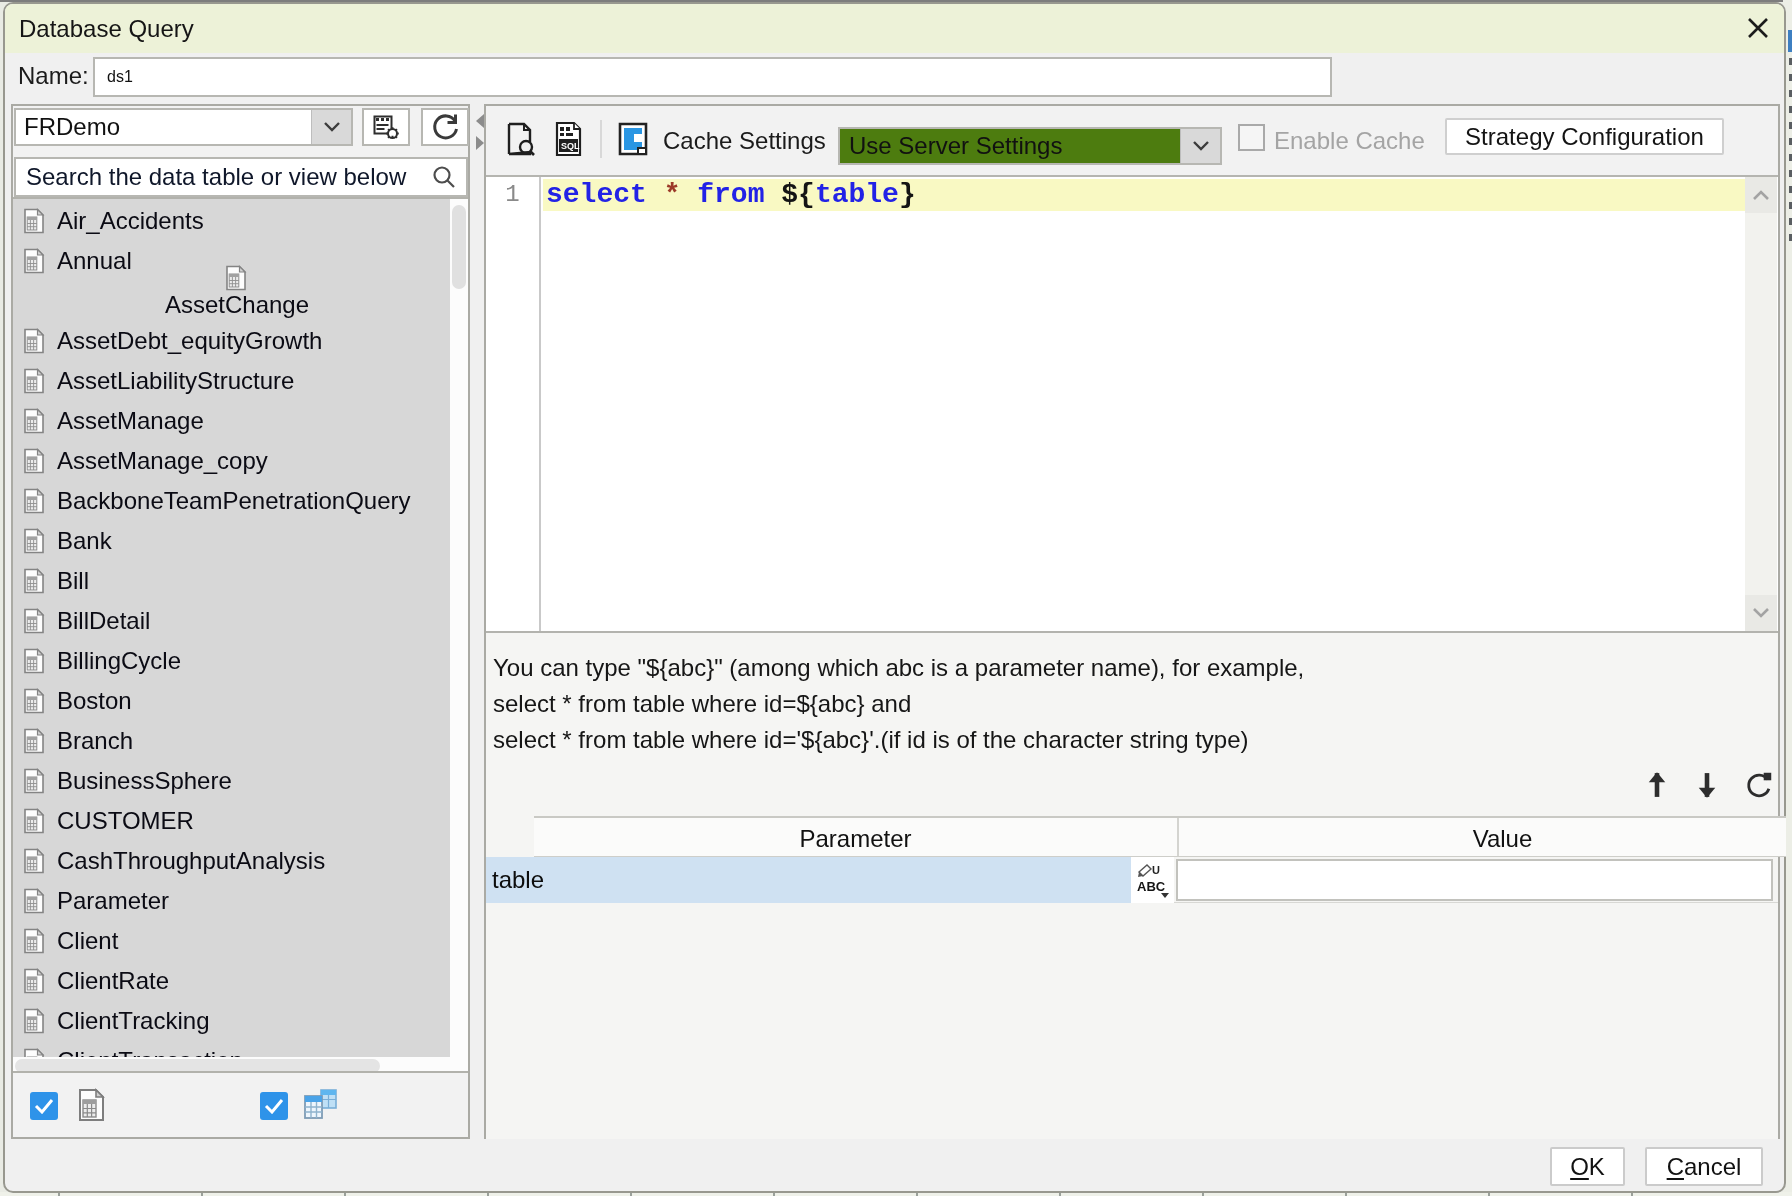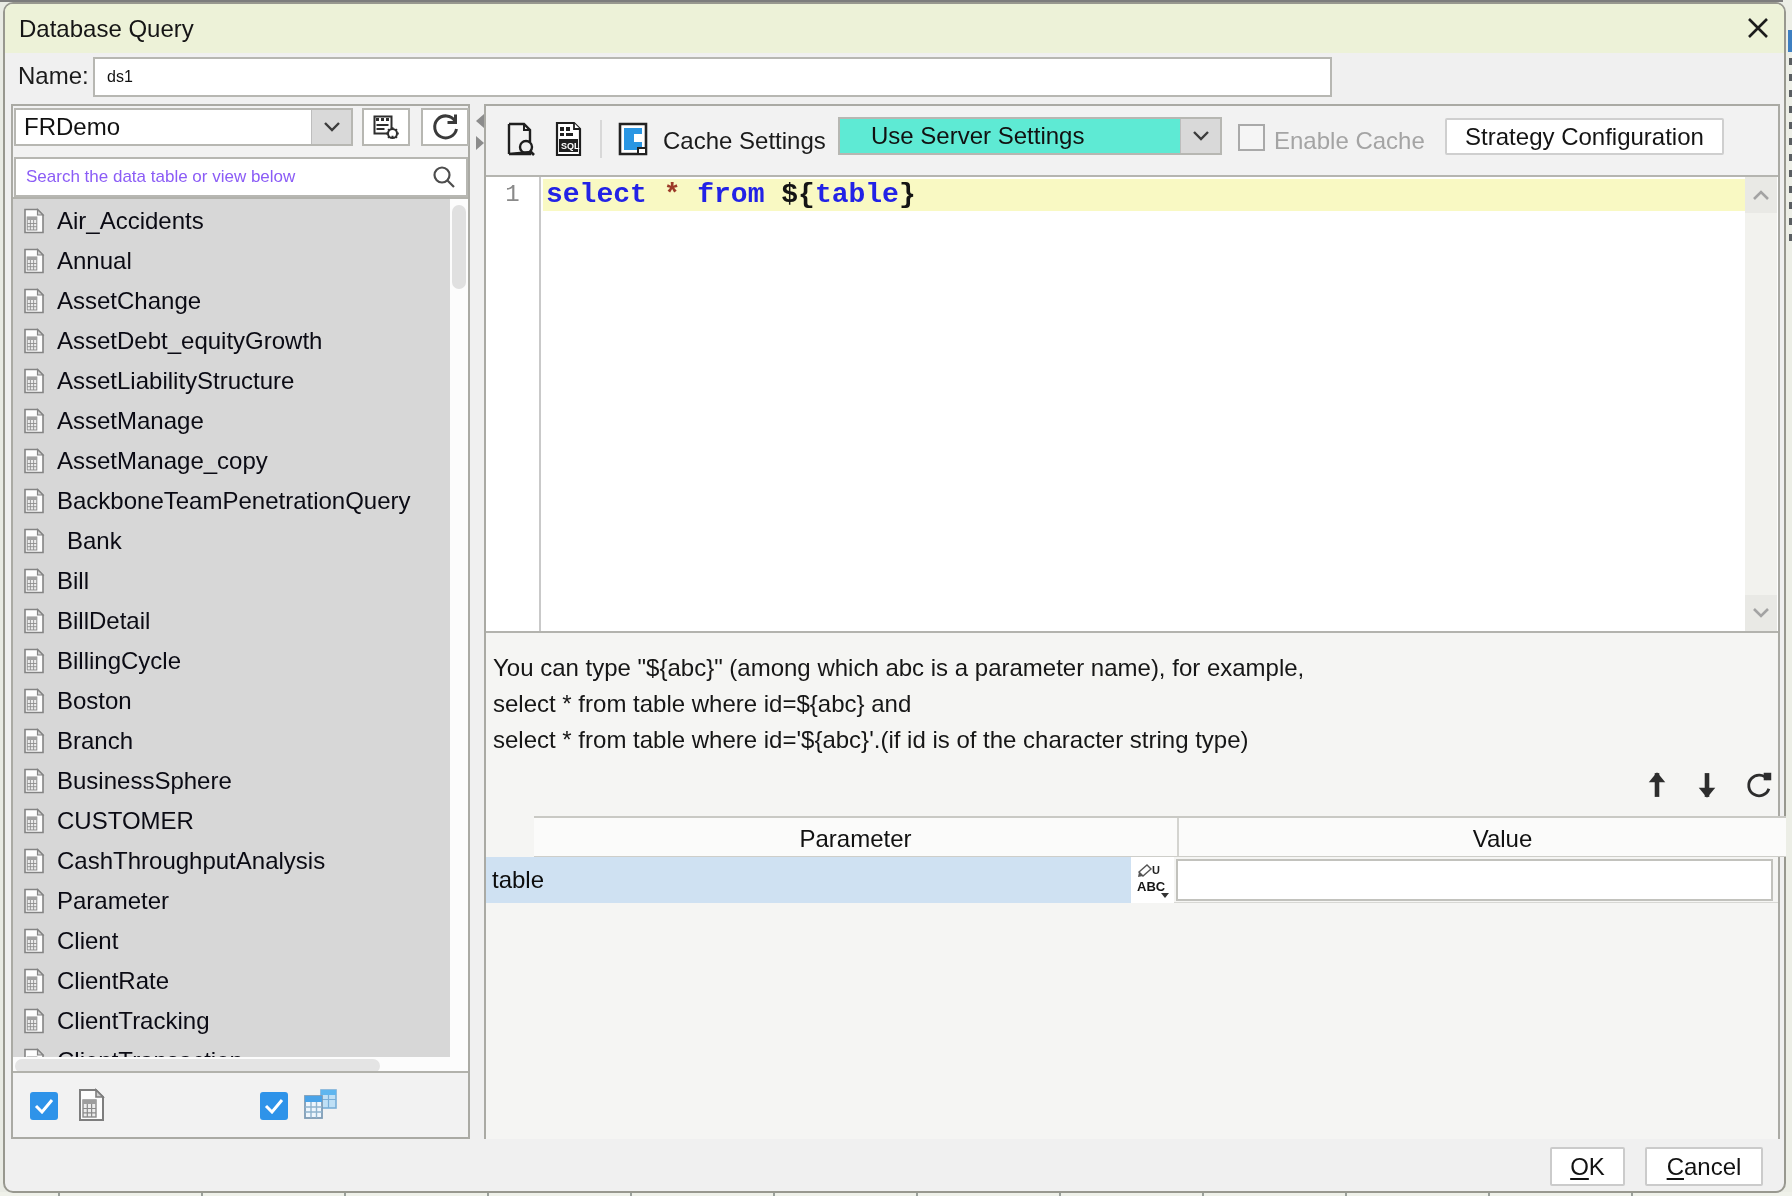--- a/index.html
+++ b/index.html
@@ -42,21 +42,21 @@
   #conn-combo { left:1px; top:2px; width:339px; height:38px; display:flex; }
   #conn-combo .txt { flex:1; font-size:24px; line-height:34px; padding-left:8px; color:#111;
                      white-space:nowrap; overflow:hidden; }
   .combo-arrow { width:40px; background:#d9d9d9; border-left:1px solid #bdbdbd; display:flex;
                  align-items:center; justify-content:center; }
   .icon-btn { display:flex; align-items:center; justify-content:center; }
   #conn-edit-btn    { left:349px; top:2px; width:48px; height:38px; }
   #conn-refresh-btn { left:408px; top:2px; width:48px; height:38px; }
 
   #search-box { left:1px; top:51px; width:454px; height:40px; display:flex; align-items:center; }
-  #search-box .ph { flex:1; font-size:17px; color:#8b5cf6; padding-left:10px; white-space:nowrap; overflow:hidden; }
+  #search-box .ph { flex:1; font-size:24px; color:#0f172a; padding-left:10px; white-space:nowrap; overflow:hidden; }
   #search-box .mag { width:44px; display:flex; align-items:center; justify-content:center; }
 
   #table-list { left:0; top:91px; width:455px; height:876px; border-top:2px solid #b2b2ac;
                 border-bottom:2px solid #b2b2ac; background:#fff; overflow:hidden; }
   #list-items { position:absolute; left:0; top:0; width:437px; height:858px; background:#d7d7d7; overflow:hidden; }
   .list-row { position:absolute; left:0; width:437px; height:40px; display:flex; align-items:center; }
   .list-row .ic { margin-left:9px; width:24px; height:26px; flex:none; }
   .list-row .nm { margin-left:11px; font-size:24px; color:#0b0b14; white-space:nowrap; }
   #vscroll { position:absolute; left:437px; top:0; width:18px; height:858px; background:#fcfcfc; }
   #vscroll .thumb { position:absolute; left:2px; top:6px; width:14px; height:84px; background:#e0e0e0; border-radius:7px; }
@@ -70,22 +70,22 @@
   #cb1-icon { left:61px; top:982px; width:34px; height:34px; }
   #cb2-icon { left:288px; top:982px; width:38px; height:34px; }
 
   
   #toolbar { left:0; top:0; width:1292px; height:71px; border-bottom:2px solid #b5b5b0; background:#f2f2f2; }
   #tb-preview { left:17px; top:13px; width:34px; height:40px; }
   #tb-sqlfile { left:66px; top:13px; width:34px; height:40px; }
   #tb-sep { left:114px; top:14px; width:2px; height:38px; background:#d8d8d8; }
   #tb-cache-icon { left:130px; top:13px; width:34px; height:40px; }
   #cache-label { left:177px; top:0; height:69px; line-height:69px; }
-  #cache-combo { left:352px; top:11px; width:384px; height:38px; display:flex; position:absolute;
-                 background:#5eead4; border:2px solid #b7b7b2;padding-left:22px; }
+  #cache-combo { left:352px; top:21px; width:384px; height:38px; display:flex; position:absolute;
+                 background:#4d7c0f; border:2px solid #b7b7b2; }
   #cache-combo .txt { flex:1; font-size:24px; line-height:34px; padding-left:9px; color:#111;
                       white-space:nowrap; overflow:hidden; }
   #enable-cb { left:752px; top:18px; width:27px; height:27px; background:#f5f5f5; border:2px solid #a9a9a9; }
   #enable-label { left:788px; top:0; height:69px; line-height:69px; font-size:24px; color:#a4a4a4; }
   #strategy-btn { left:959px; top:12px; width:279px; height:37px; background:#fff; border:2px solid #cfcfcf;
                   border-radius:2px; font-size:24px; color:#141414; display:flex; align-items:center;
                   justify-content:center; }
 
   #editor { left:0; top:71px; width:1292px; height:454px; background:#fff; }
   #gutter { position:absolute; left:0; top:0; width:55px; height:454px; background:#fff;
@@ -240,21 +240,21 @@
           <div class="list-row" style="top: 42px;">
             <svg class="ic" width="24" height="26" viewBox="0 0 24 26">
               <path d="M3 1.5 L15.5 1.5 L21 7 L21 24.5 L3 24.5 Z" fill="#fdfdfd" stroke="#848484" stroke-width="1.6"></path>
               <path d="M15.5 1.5 L15.5 7 L21 7 Z" fill="#d4d4d4" stroke="#848484" stroke-width="1.2"></path>
               <rect x="5.2" y="9" width="9.6" height="13" fill="#ececec" stroke="#8e8e8e" stroke-width="1"></rect>
               <rect x="5.2" y="9" width="9.6" height="3" fill="#a2a2a2"></rect>
               <path d="M5.2 15.5 h9.6 M5.2 18.7 h9.6 M8.4 12 v10 M11.6 12 v10" stroke="#8e8e8e" stroke-width="0.9"></path>
             </svg>
             <span class="nm">Annual</span>
           </div>
-          <div class="list-row" style="top: 82px;">
+          <div class="list-row" style="top: 66px; flex-direction: column;">
             <svg class="ic" width="24" height="26" viewBox="0 0 24 26">
               <path d="M3 1.5 L15.5 1.5 L21 7 L21 24.5 L3 24.5 Z" fill="#fdfdfd" stroke="#848484" stroke-width="1.6"></path>
               <path d="M15.5 1.5 L15.5 7 L21 7 Z" fill="#d4d4d4" stroke="#848484" stroke-width="1.2"></path>
               <rect x="5.2" y="9" width="9.6" height="13" fill="#ececec" stroke="#8e8e8e" stroke-width="1"></rect>
               <rect x="5.2" y="9" width="9.6" height="3" fill="#a2a2a2"></rect>
               <path d="M5.2 15.5 h9.6 M5.2 18.7 h9.6 M8.4 12 v10 M11.6 12 v10" stroke="#8e8e8e" stroke-width="0.9"></path>
             </svg>
             <span class="nm">AssetChange</span>
           </div>
           <div class="list-row" style="top: 122px;">
@@ -300,21 +300,21 @@
           <div class="list-row" style="top: 282px;">
             <svg class="ic" width="24" height="26" viewBox="0 0 24 26">
               <path d="M3 1.5 L15.5 1.5 L21 7 L21 24.5 L3 24.5 Z" fill="#fdfdfd" stroke="#848484" stroke-width="1.6"></path>
               <path d="M15.5 1.5 L15.5 7 L21 7 Z" fill="#d4d4d4" stroke="#848484" stroke-width="1.2"></path>
               <rect x="5.2" y="9" width="9.6" height="13" fill="#ececec" stroke="#8e8e8e" stroke-width="1"></rect>
               <rect x="5.2" y="9" width="9.6" height="3" fill="#a2a2a2"></rect>
               <path d="M5.2 15.5 h9.6 M5.2 18.7 h9.6 M8.4 12 v10 M11.6 12 v10" stroke="#8e8e8e" stroke-width="0.9"></path>
             </svg>
             <span class="nm">BackboneTeamPenetrationQuery</span>
           </div>
-          <div class="list-row" style="top: 322px; gap: 10px;">
+          <div class="list-row" style="top: 322px;">
             <svg class="ic" width="24" height="26" viewBox="0 0 24 26">
               <path d="M3 1.5 L15.5 1.5 L21 7 L21 24.5 L3 24.5 Z" fill="#fdfdfd" stroke="#848484" stroke-width="1.6"></path>
               <path d="M15.5 1.5 L15.5 7 L21 7 Z" fill="#d4d4d4" stroke="#848484" stroke-width="1.2"></path>
               <rect x="5.2" y="9" width="9.6" height="13" fill="#ececec" stroke="#8e8e8e" stroke-width="1"></rect>
               <rect x="5.2" y="9" width="9.6" height="3" fill="#a2a2a2"></rect>
               <path d="M5.2 15.5 h9.6 M5.2 18.7 h9.6 M8.4 12 v10 M11.6 12 v10" stroke="#8e8e8e" stroke-width="0.9"></path>
             </svg>
             <span class="nm">Bank</span>
           </div>
           <div class="list-row" style="top: 362px;">

